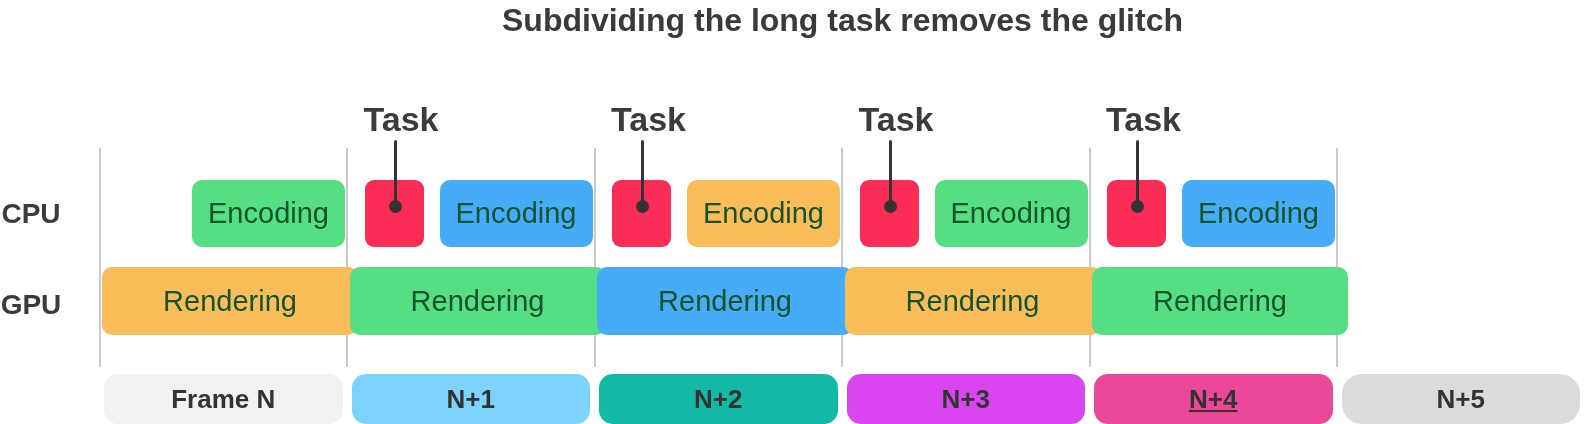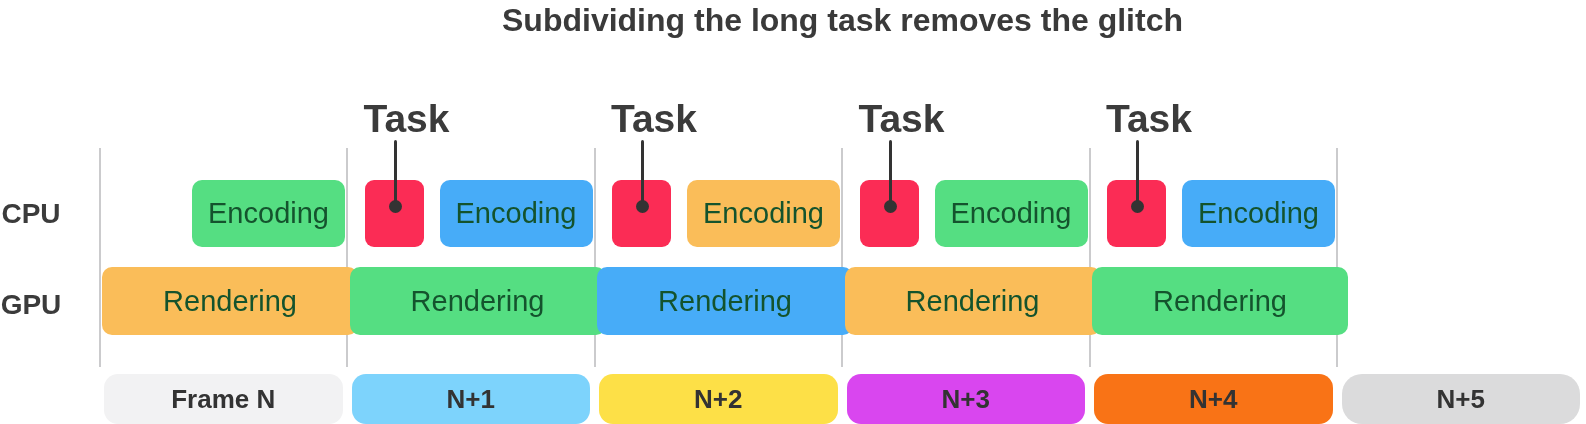--- a/index.html
+++ b/index.html
@@ -53,21 +53,21 @@
     top: 0;
     width: 1485px;
     height: 424px;
     display: flex;
   }
   .frame { position: relative; flex: 1 1 0; }
   .task-label {
     position: absolute;
     left: 16px;
     top: 104px;
-    font-size: 39px;
+    font-size: 34px;
     font-weight: 700;
     color: #3B3B3B;
     line-height: 30px;
     white-space: nowrap;
   }
   .task-pointer {
     position: absolute;
     left: 46px;
     top: 140px;
     width: 3px;
@@ -160,21 +160,21 @@
     </section>
 
     <section class="frame">
       <div class="task-label">Task</div>
       <div class="task-pointer" style="background-color: rgb(51, 51, 51);">
         <span class="task-dot" style="background-color: rgb(51, 51, 51);"></span>
       </div>
       <div class="task-square" style="background-color: rgb(251, 44, 85);"></div>
       <div class="block encoding" style="background-color: rgb(250, 189, 89);">Encoding</div>
       <div class="block rendering" style="background-color: rgb(71, 172, 248);">Rendering</div>
-      <div class="pill" style="background-color: #fde047; text-align: center;">N+2</div>
+      <div class="pill" style="background-color: #14b8a6; text-align: center;">N+2</div>
     </section>
 
     <section class="frame">
       <div class="task-label">Task</div>
       <div class="task-pointer" style="background-color: rgb(51, 51, 51);">
         <span class="task-dot" style="background-color: rgb(51, 51, 51);"></span>
       </div>
       <div class="task-square" style="background-color: rgb(251, 44, 85);"></div>
       <div class="block encoding" style="background-color: rgb(85, 222, 130);">Encoding</div>
       <div class="block rendering" style="background-color: rgb(250, 189, 89);">Rendering</div>
@@ -182,21 +182,21 @@
     </section>
 
     <section class="frame">
       <div class="task-label">Task</div>
       <div class="task-pointer" style="background-color: rgb(51, 51, 51);">
         <span class="task-dot" style="background-color: rgb(51, 51, 51);"></span>
       </div>
       <div class="task-square" style="background-color: rgb(251, 44, 85);"></div>
       <div class="block encoding" style="background-color: rgb(71, 172, 248);">Encoding</div>
       <div class="block rendering" style="background-color: rgb(85, 222, 130);">Rendering</div>
-      <div class="pill" style="background-color: #f97316;">N+4</div>
+      <div class="pill" style="background-color: #ec4899; text-decoration: underline;">N+4</div>
     </section>
 
     <section class="frame">
       <div class="pill" style="background-color: rgb(219, 219, 220); border-radius: 20px;">N+5</div>
     </section>
 
   </div>
 </div>
 
 </body></html>

